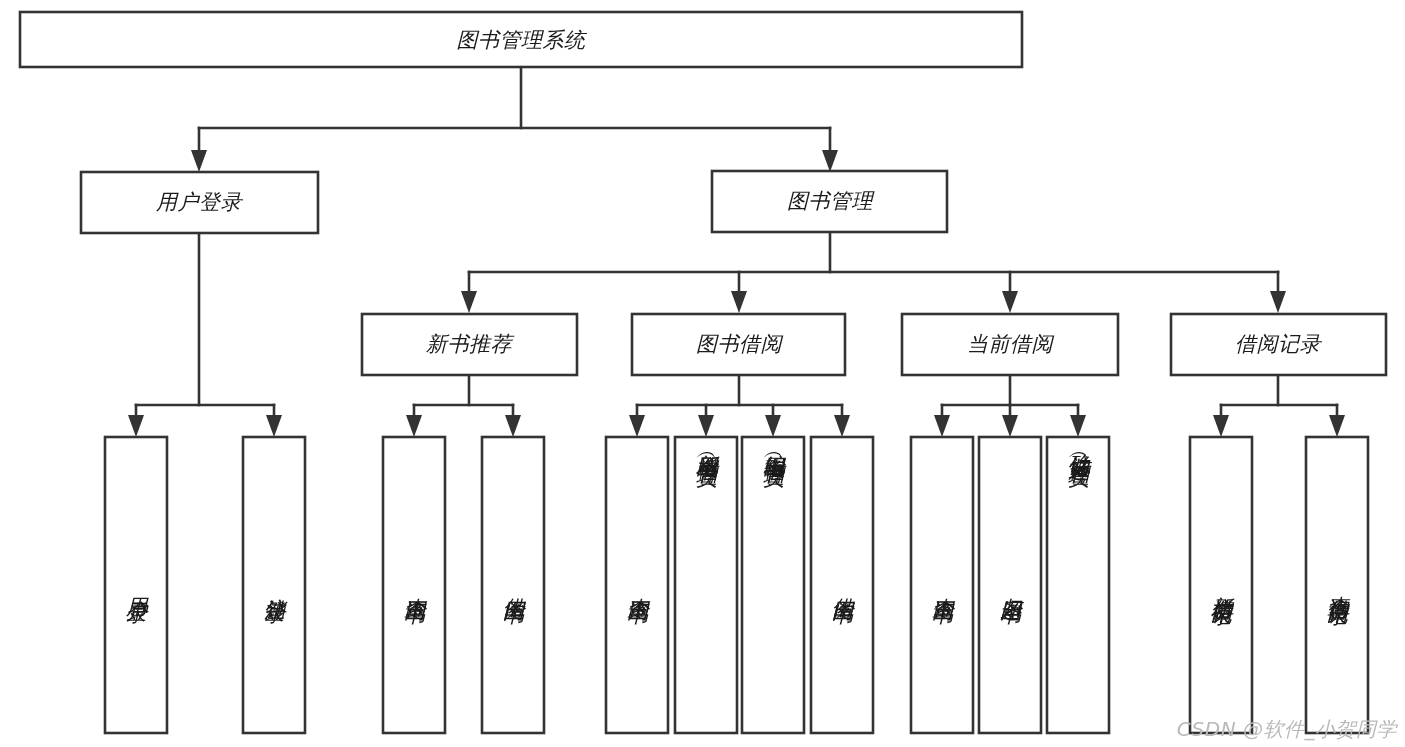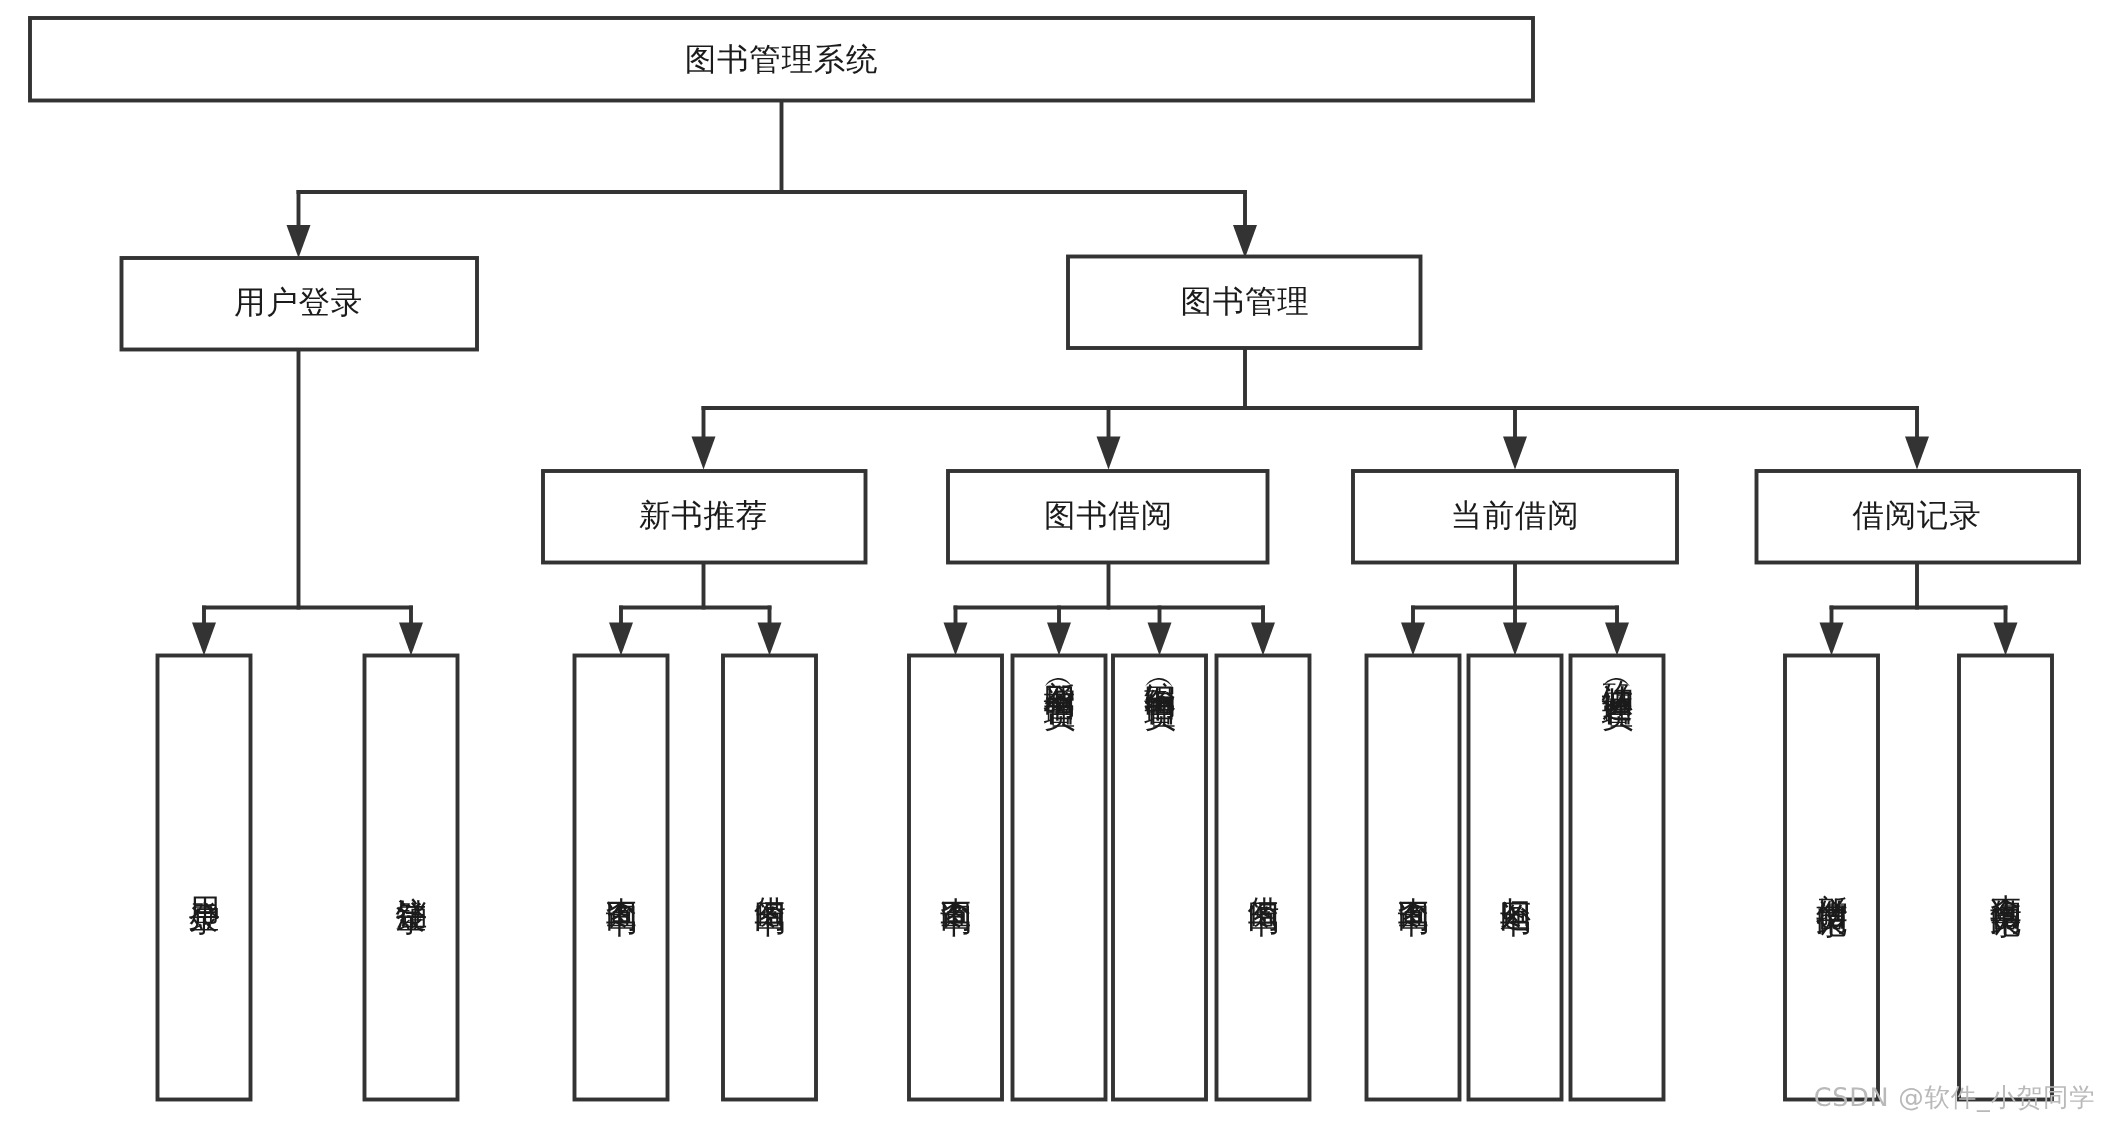--- a/index.html
+++ b/index.html
@@ -9,20 +9,21 @@
   }
   body {
     font-family: "DejaVu Sans", "Liberation Sans", sans-serif;
   }
   #canvas {
     position: relative;
     width: 1405px;
     height: 747px;
     background: #ffffff;
     overflow: hidden;
+    font-style: italic;
   }
   #diagram-svg {
     position: absolute;
     left: 0;
     top: 0;
     width: 1405px;
     height: 747px;
   }
   .node-rect {
     fill: #ffffff;
@@ -61,21 +62,21 @@
     justify-content: center;
     text-align: center;
     white-space: nowrap;
     pointer-events: none;
   }
   .watermark {
     position: absolute;
     right: 8px;
     bottom: 4px;
     font-family: "DejaVu Sans", "Liberation Sans", sans-serif;
-    font-size: 17px;
+    font-size: 20px;
     color: #b9b9b9;
     white-space: nowrap;
     letter-spacing: 0.5px;
   }
 </style>
 </head>
 <body>
 
 <div id="canvas">
 

